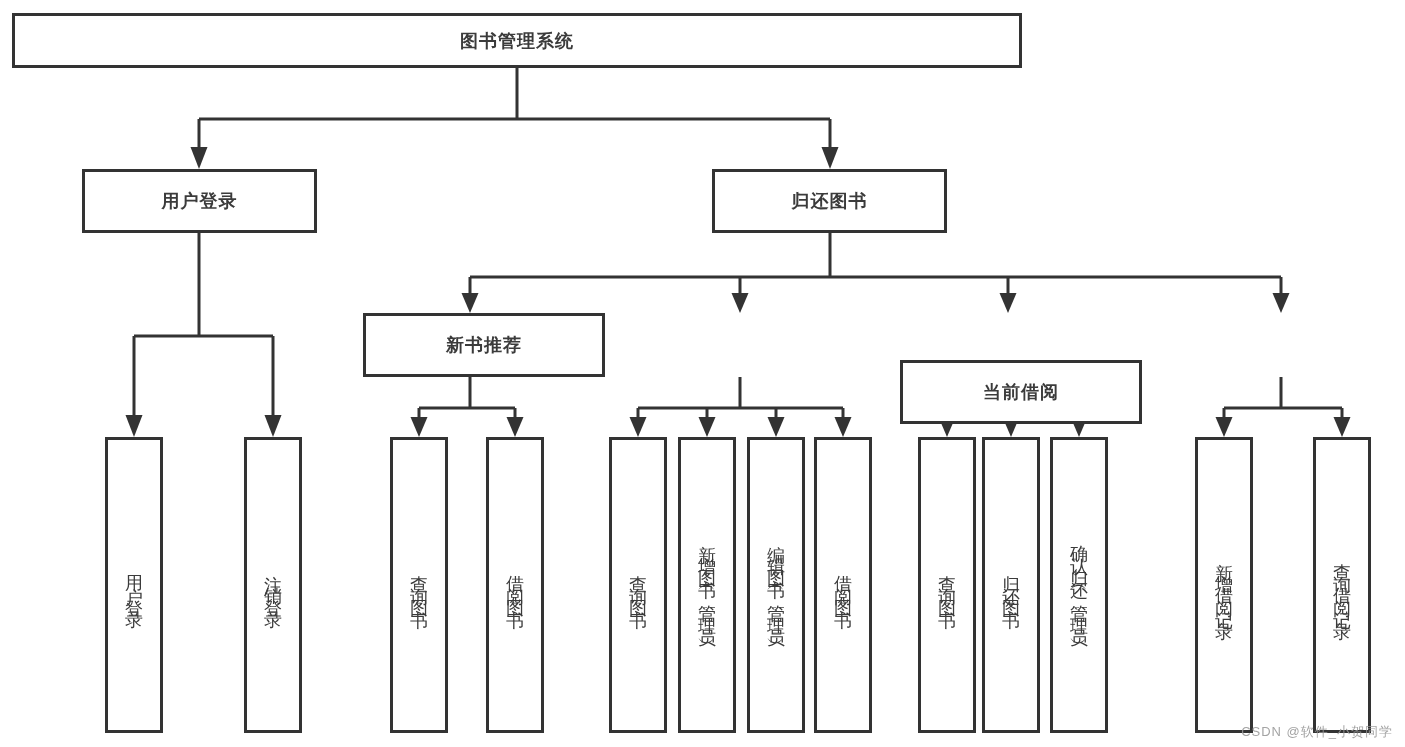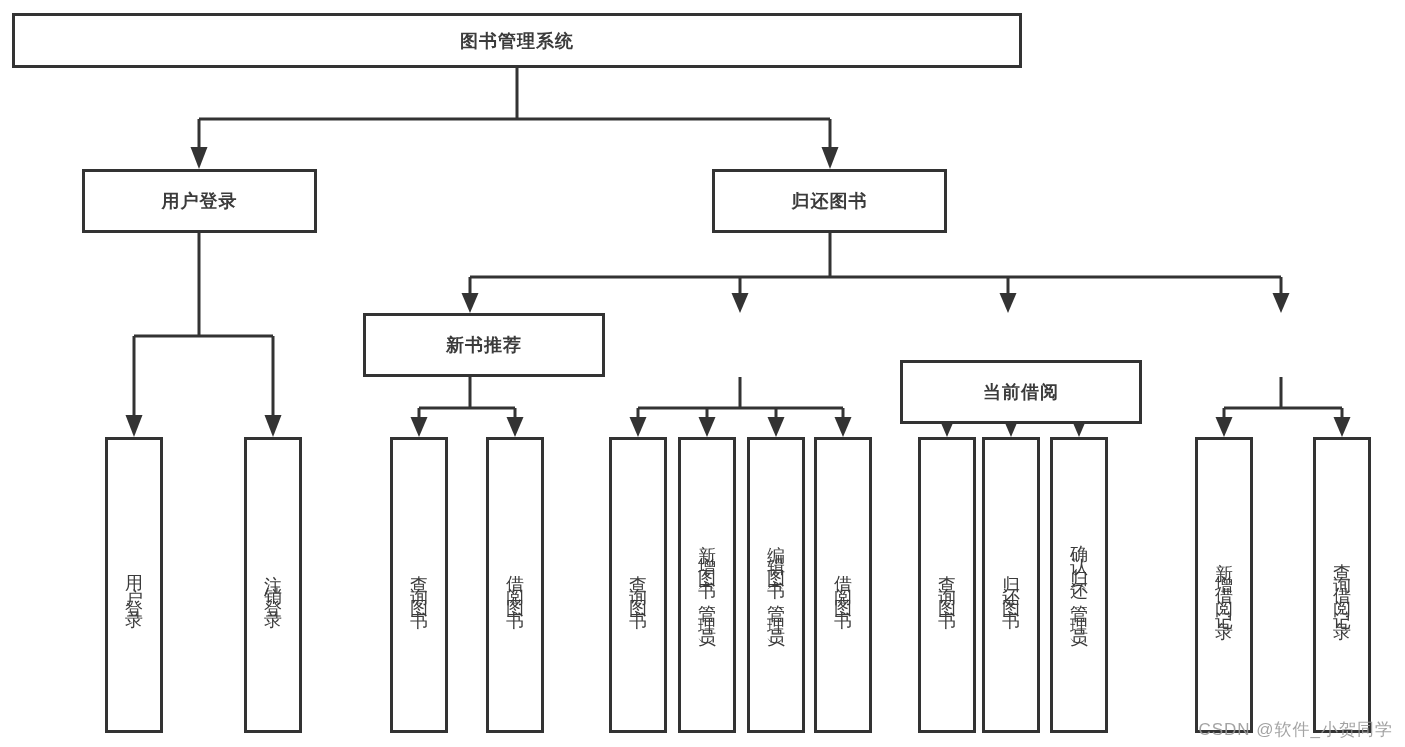--- a/index.html
+++ b/index.html
@@ -55,21 +55,21 @@
   .n-user-login{left:82px;top:169px;width:235px;height:64px;}
   .n-book-mgmt{left:712px;top:169px;width:235px;height:64px;}
   .n-l3{top:313px;width:242px;height:64px;}
   .n-new-reco{left:363px;}
   .n-borrowing{left:633px;}
   .n-current{left:900px;margin-top:47px;}
   .n-records{left:1173px;}
   .watermark{
     position:absolute;
     right:12px;bottom:6px;
-    font-size:17px;
+    font-size:13px;
     color:var(--wm);
     opacity:.9;
     letter-spacing:1px;
   }
 </style>
 </head>
 <body>
 
 <div class="canvas">
 

